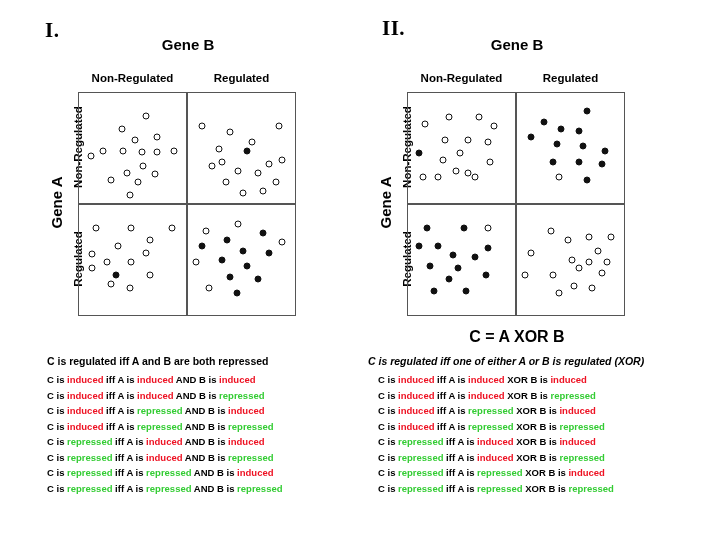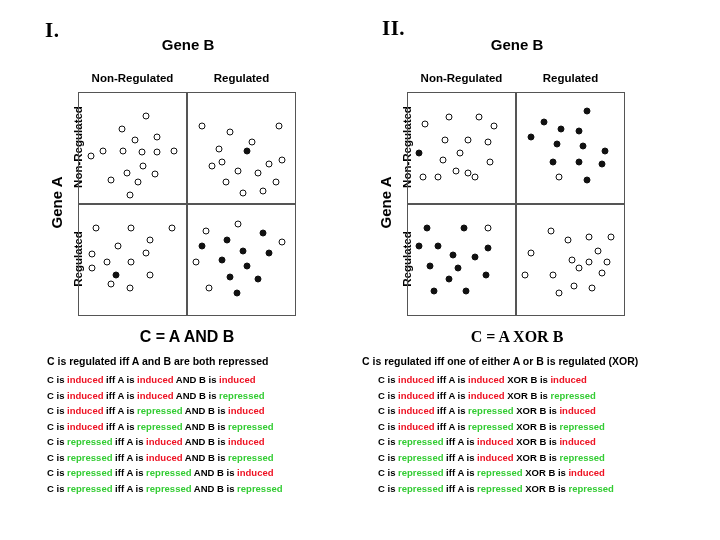--- a/index.html
+++ b/index.html
@@ -85,29 +85,29 @@
   }
   .dot.open{border:1.3px solid #111;background:#fff;}
   .dot.filled{background:#111;border:1.3px solid #111;}
 
   .eq-title{
     position:absolute;
     font-size:16px;font-weight:bold;
     text-align:center;width:260px;
   }
   #panel-1 .eq-title{left:57px;top:328px;}
-  #panel-2 .eq-title{left:27px;top:328px;font-family:Liberation Serif, serif;}
+  #panel-2 .eq-title{left:27px;top:328px;}
 
   .subtitle{
     position:absolute;
     font-size:10.5px;font-weight:bold;
     white-space:nowrap;
   }
   #panel-1 .subtitle{left:47px;top:355px;}
-  #panel-2 .subtitle{left:2px;top:355px;}
+  #panel-2 .subtitle{left:8px;top:355px;font-style:italic;}
 
   .rule-list{position:absolute;}
   #panel-1 .rule-list{left:47px;top:372px;}
   #panel-2 .rule-list{left:18px;top:372px;}
   .rule{
     font-size:9.5px;font-weight:bold;
     line-height:15.5px;
     white-space:nowrap;
   }
   .induced{color:#ee1122;}
@@ -190,21 +190,20 @@
         <div class="dot filled" style="left: 76%; top: 44%;"></div>
         <div class="dot open" style="left: 8%; top: 52%;"></div>
         <div class="dot filled" style="left: 32%; top: 50%;"></div>
         <div class="dot filled" style="left: 56%; top: 56%;"></div>
         <div class="dot filled" style="left: 40%; top: 66%;"></div>
         <div class="dot filled" style="left: 66%; top: 68%;"></div>
         <div class="dot open" style="left: 20%; top: 76%;"></div>
         <div class="dot filled" style="left: 46%; top: 80%;"></div>
       </div>
     </div>
-    <div class="eq-title">C = A AND B</div>
     <div class="subtitle">C is regulated iff A and B are both repressed</div>
     <div class="rule-list">
       <div class="rule"><span>C is </span><span class="induced">induced</span><span> iff A is </span><span class="induced">induced</span><span> AND B is </span><span class="induced">induced</span></div>
       <div class="rule"><span>C is </span><span class="induced">induced</span><span> iff A is </span><span class="induced">induced</span><span> AND B is </span><span class="repressed">repressed</span></div>
       <div class="rule"><span>C is </span><span class="induced">induced</span><span> iff A is </span><span class="repressed">repressed</span><span> AND B is </span><span class="induced">induced</span></div>
       <div class="rule"><span>C is </span><span class="induced">induced</span><span> iff A is </span><span class="repressed">repressed</span><span> AND B is </span><span class="repressed">repressed</span></div>
       <div class="rule"><span>C is </span><span class="repressed">repressed</span><span> iff A is </span><span class="induced">induced</span><span> AND B is </span><span class="induced">induced</span></div>
       <div class="rule"><span>C is </span><span class="repressed">repressed</span><span> iff A is </span><span class="induced">induced</span><span> AND B is </span><span class="repressed">repressed</span></div>
       <div class="rule"><span>C is </span><span class="repressed">repressed</span><span> iff A is </span><span class="repressed">repressed</span><span> AND B is </span><span class="induced">induced</span></div>
       <div class="rule"><span>C is </span><span class="repressed">repressed</span><span> iff A is </span><span class="repressed">repressed</span><span> AND B is </span><span class="repressed">repressed</span></div>

